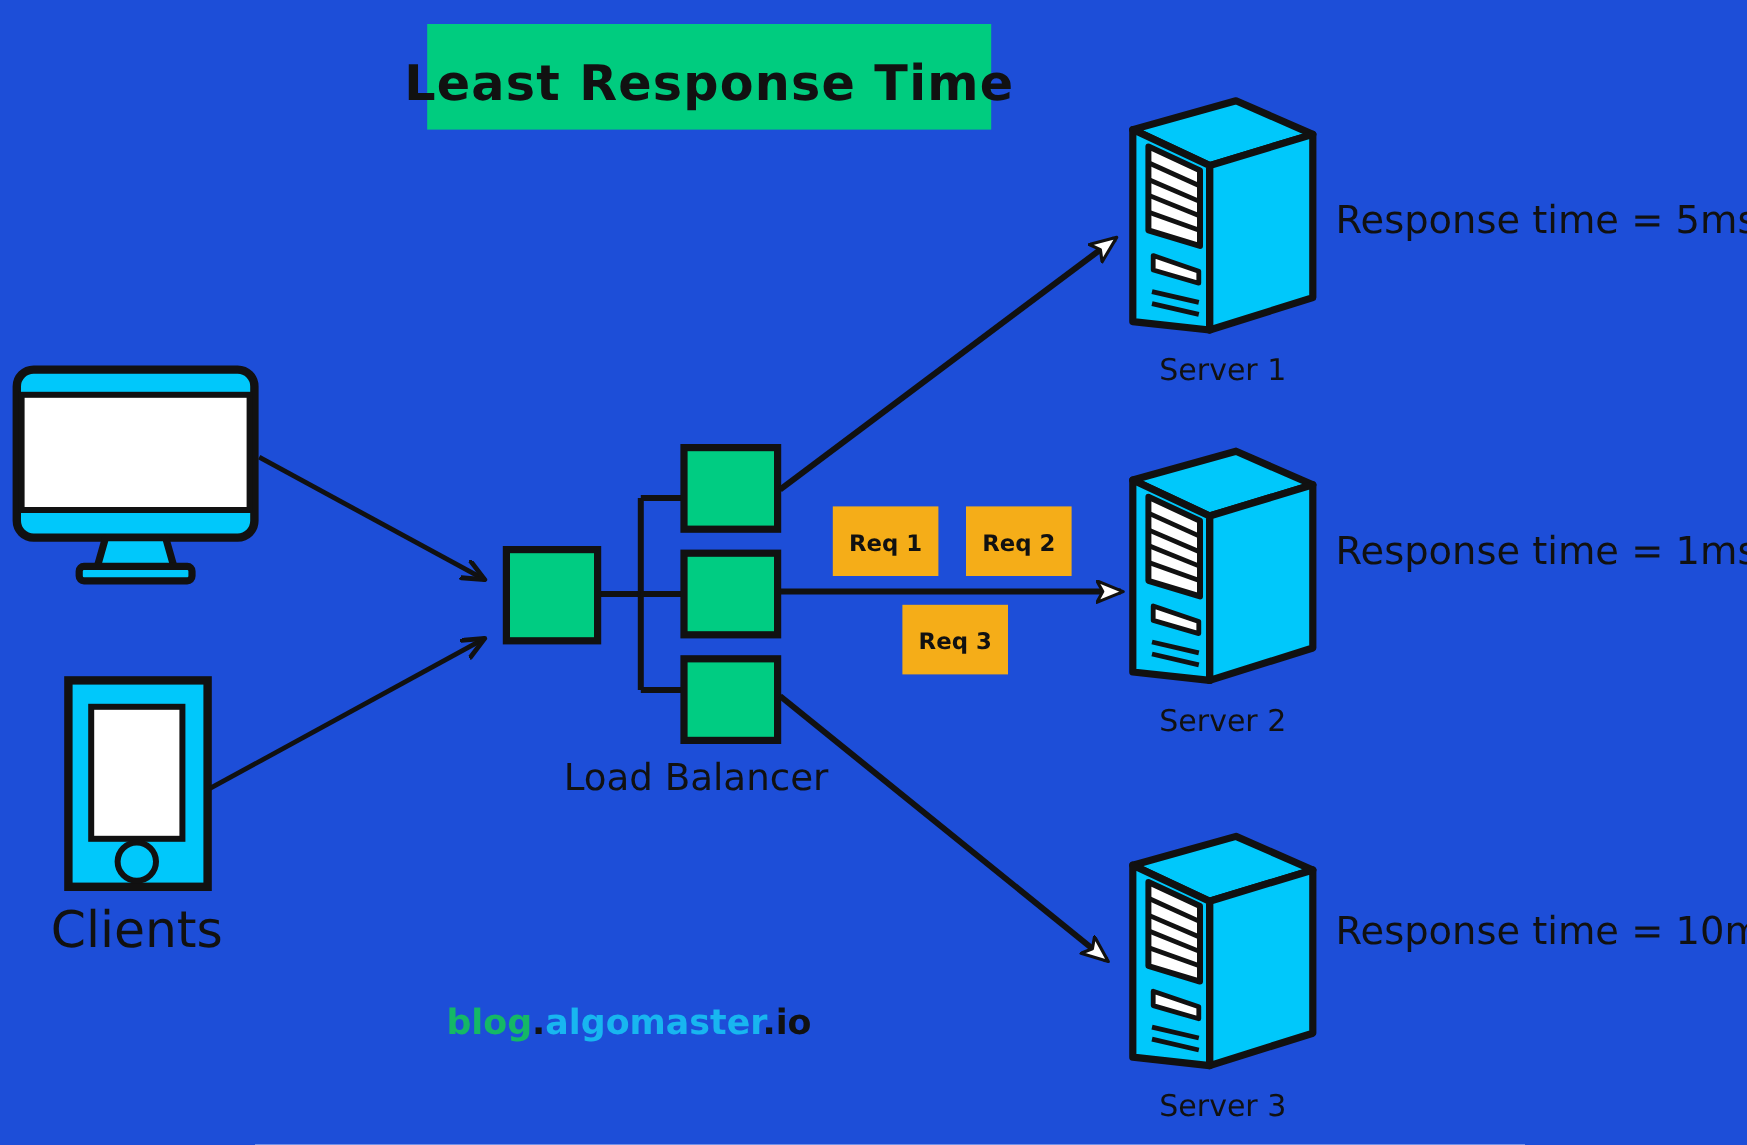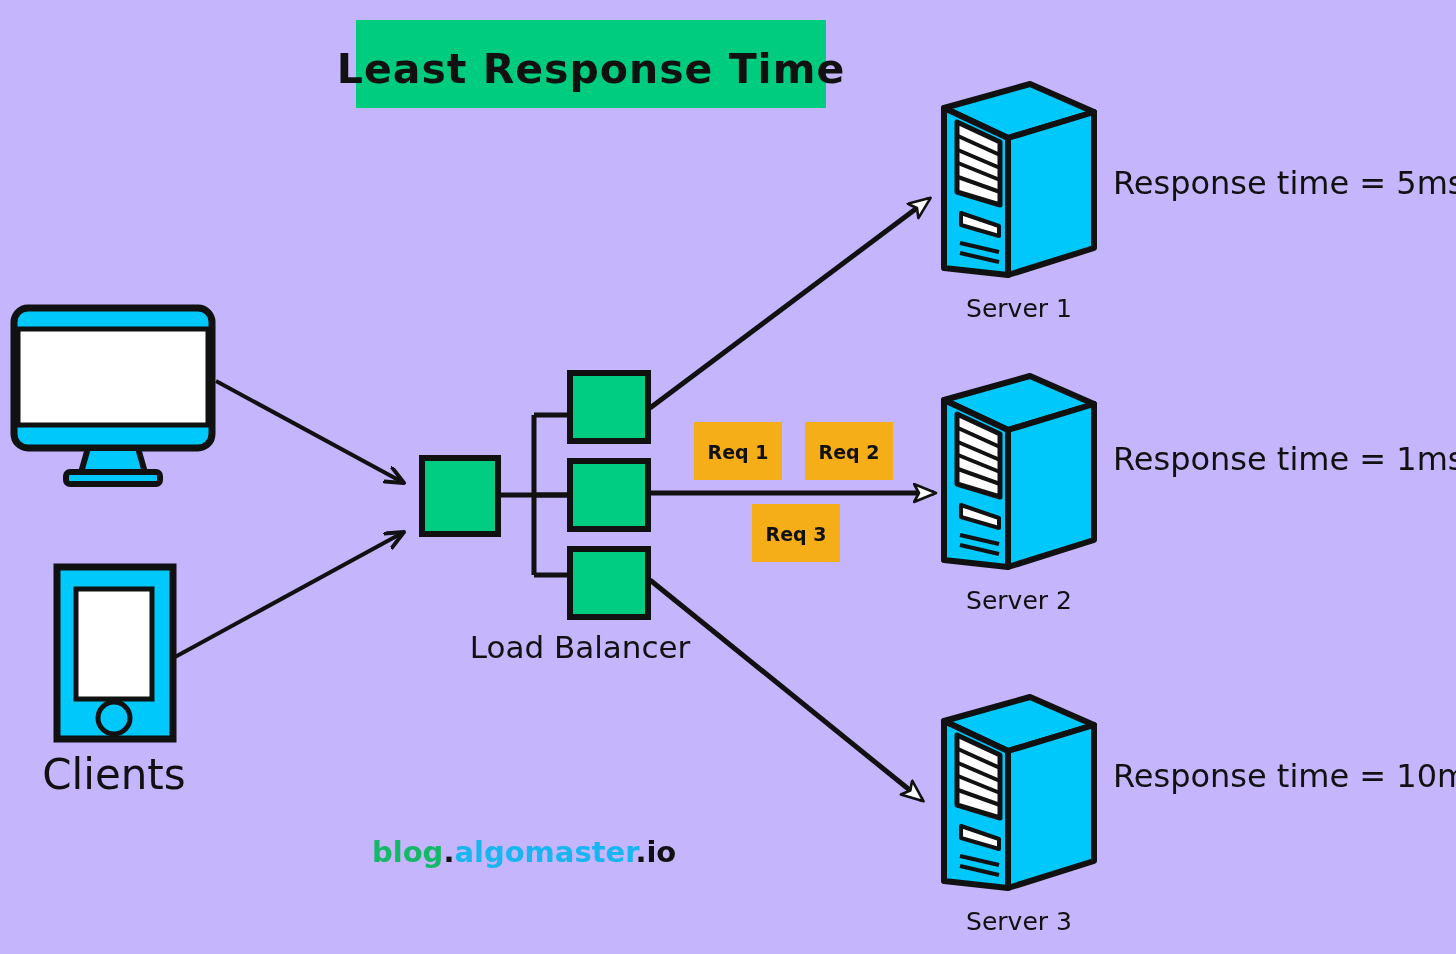--- a/index.html
+++ b/index.html
@@ -7,21 +7,21 @@
     padding: 0;
     background: #ffffff;
   }
   body {
     font-family: "DejaVu Sans", sans-serif;
   }
   #canvas {
     position: relative;
     width: 1456px;
     height: 954px;
-    background: #c4b5fd;
+    background: #1d4ed8;
     overflow: hidden;
   }
   #diagram-svg {
     position: absolute;
     left: 0;
     top: 0;
     width: 1456px;
     height: 954px;
   }
   .txt {

